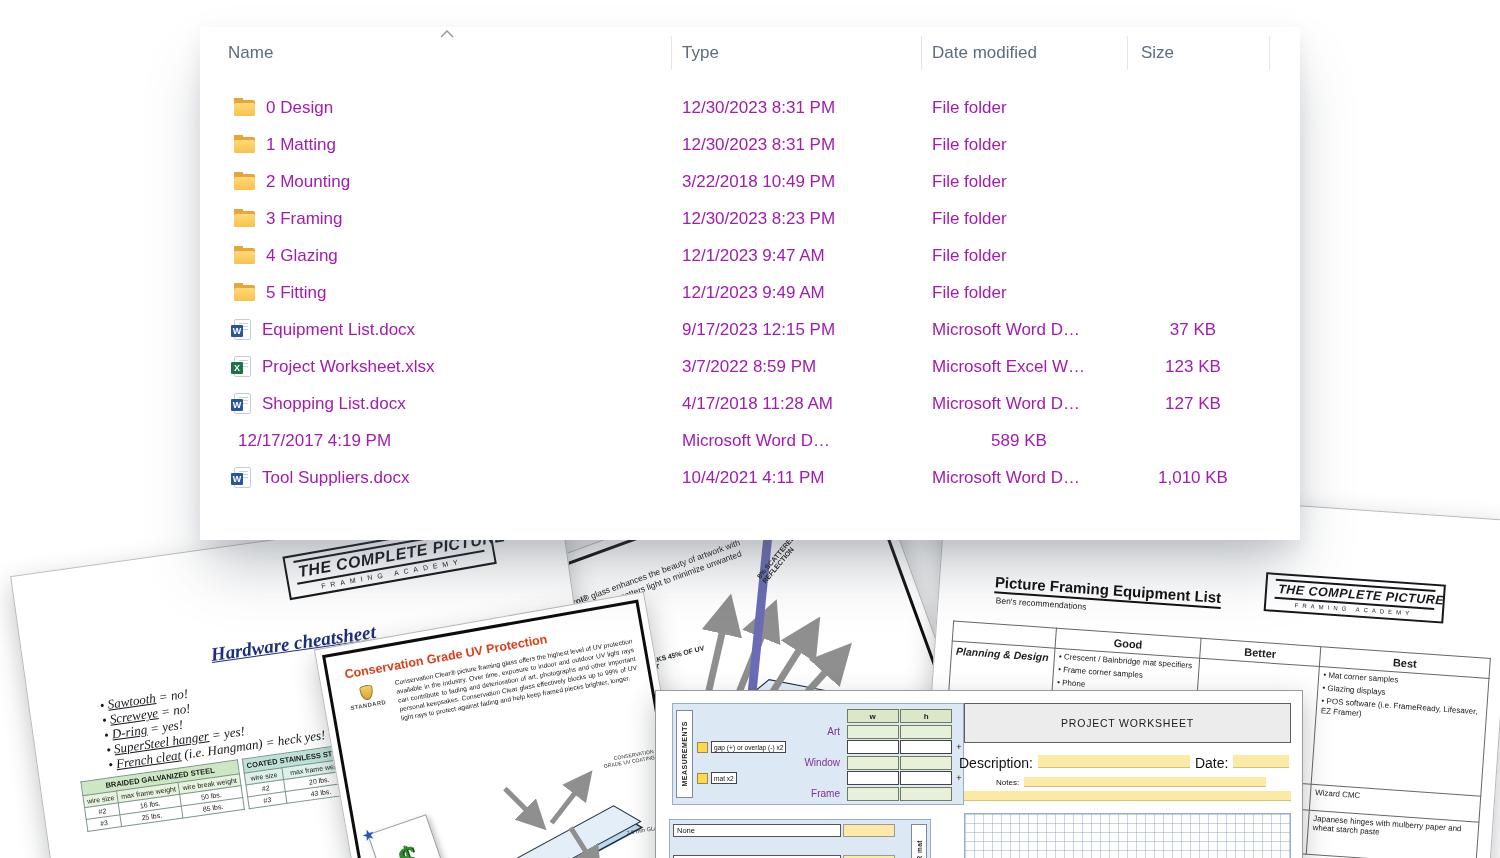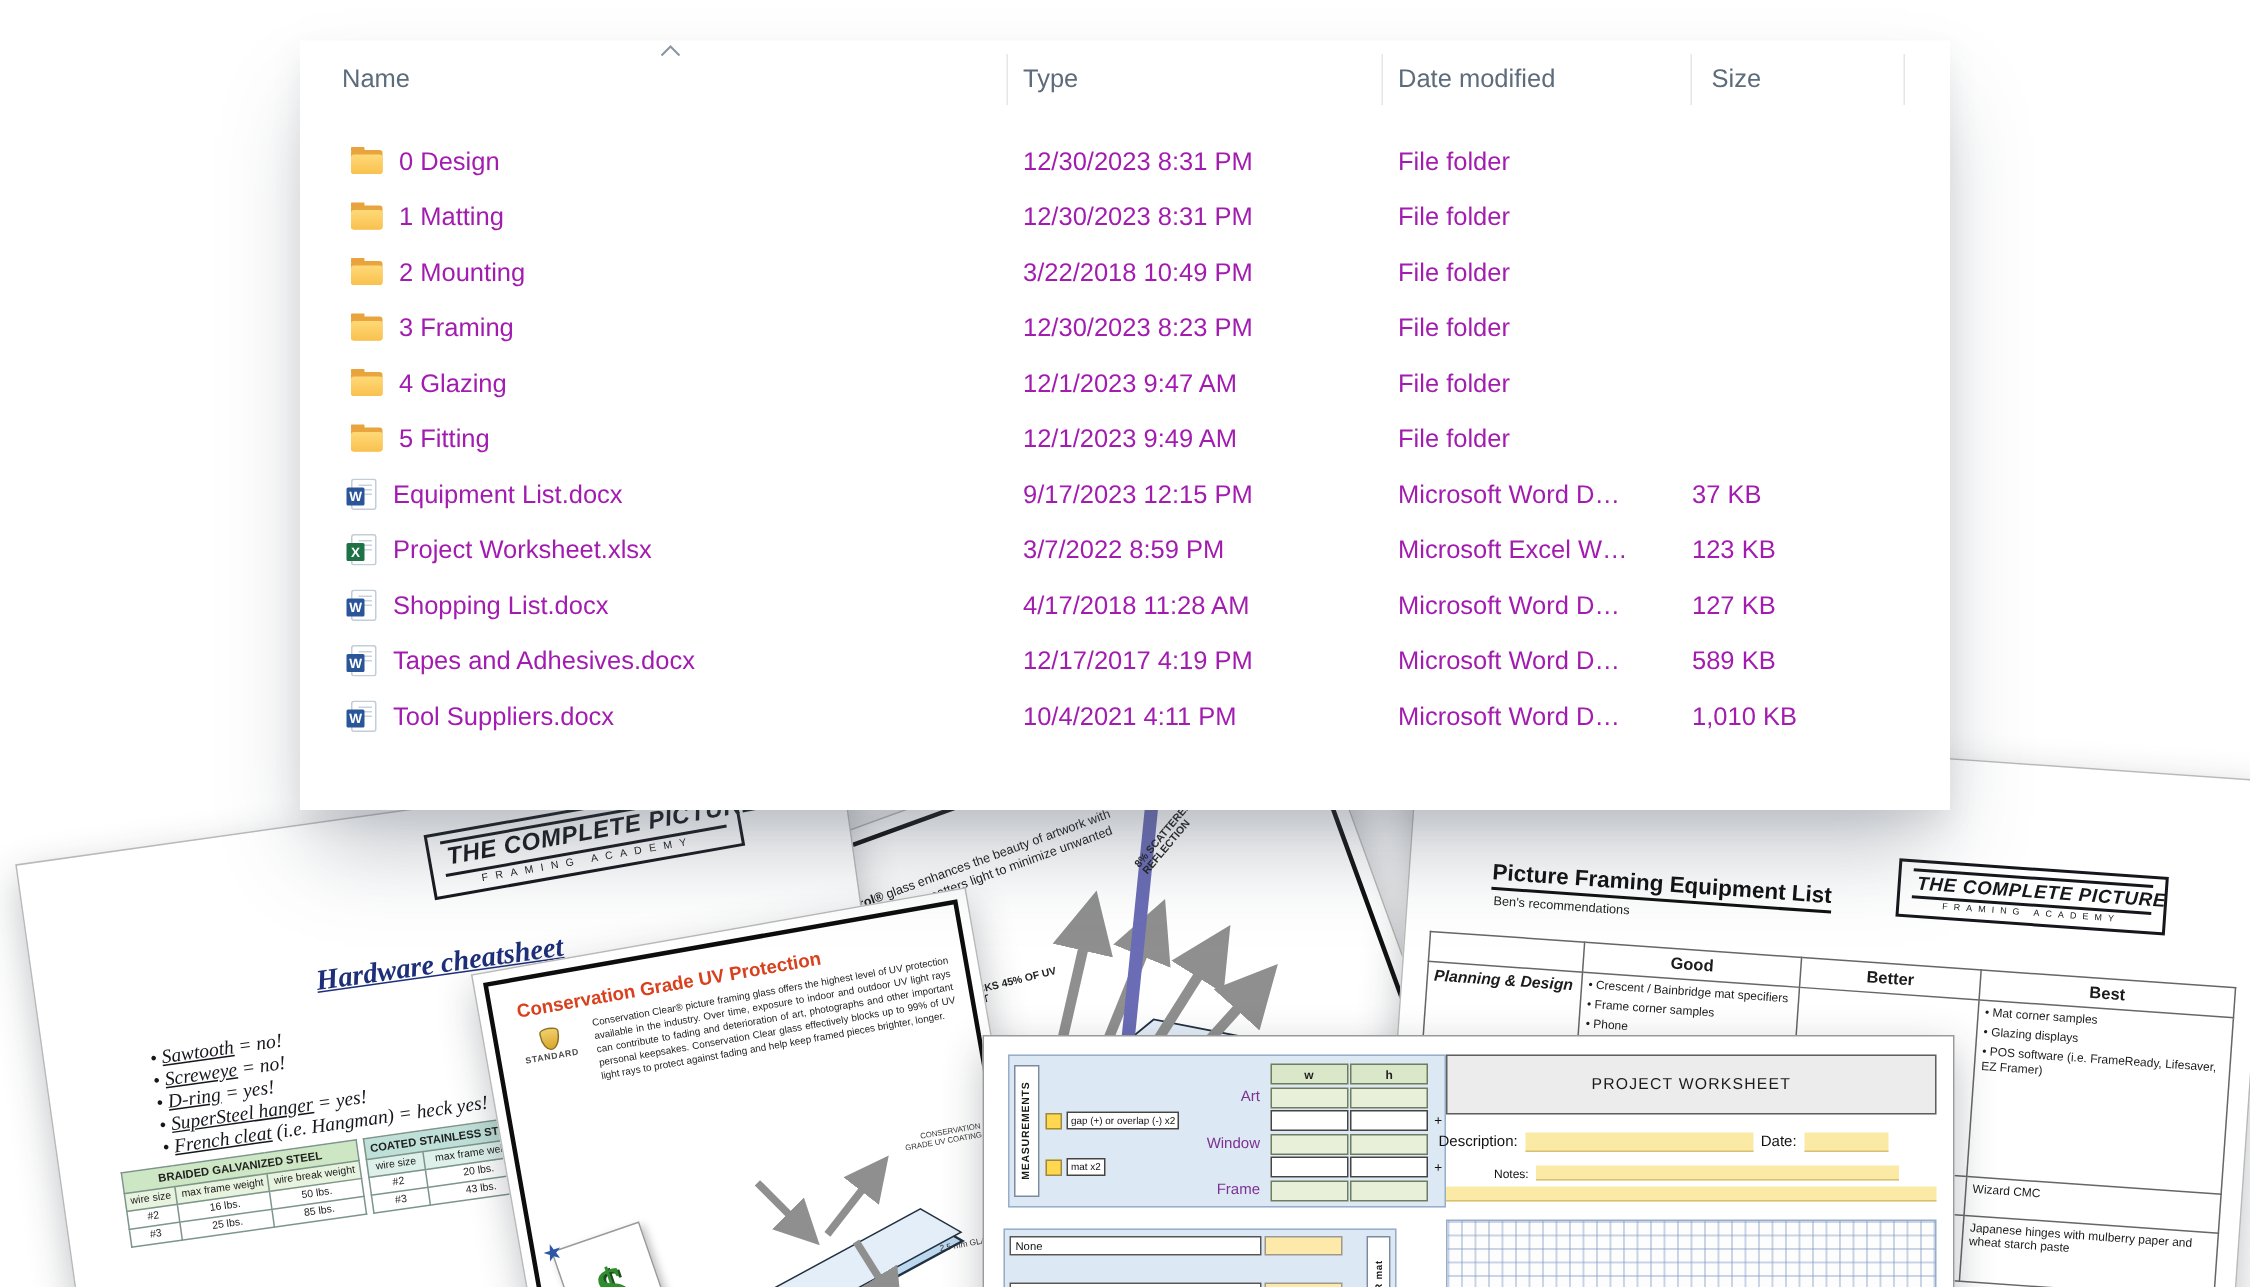--- a/index.html
+++ b/index.html
@@ -14,21 +14,21 @@
     align-items:center;margin:4px 0 0 28px;color:#5d6c7c;font-size:17px}
   .ex-h{height:34px;line-height:34px;border-right:1px solid #e4e6e8;padding-left:10px;white-space:nowrap;cursor:default}
   .ex-h.first{padding-left:0}
   .ex-h.size{padding-left:13px}
   .sort-caret{position:absolute;left:212px;top:-1px;width:14px;height:8px}
   .ex-rows{margin:14px 0 0 28px}
   .ex-row{display:grid;grid-template-columns:444px 250px 206px 142px;height:37px;align-items:center;
     color:#a21caf;font-size:17px;cursor:default}
   .cell-name{display:flex;align-items:center;gap:11px;padding-left:6px;white-space:nowrap;overflow:hidden}
   .cell-date,.cell-type{padding-left:10px;white-space:nowrap}
-  .cell-size{text-align:left;padding-right:12px;white-space:nowrap}
+  .cell-size{text-align:center;padding-right:12px;white-space:nowrap}
   .ic{flex:0 0 auto}
   .ic-folder{width:21px;height:16px;position:relative;border-radius:2px;background:linear-gradient(180deg,#e8a33d,#f0ae45)}
   .ic-folder::before{content:"";position:absolute;left:0;top:-3px;width:9px;height:4px;border-radius:2px 2px 0 0;background:#e8a33d}
   .ic-folder::after{content:"";position:absolute;left:0;right:0;top:3px;bottom:0;border-radius:2px;background:linear-gradient(180deg,#ffd978,#f9c14e)}
   .ic-file{width:17px;height:21px;background:#fff;border:1px solid #c2cdd8;border-radius:2px;position:relative}
   .ic-file::before{content:"";position:absolute;right:2px;top:3px;width:9px;height:1px;background:#c9d3dd;box-shadow:0 3px 0 #c9d3dd,0 6px 0 #c9d3dd}
   .ic-file .tag{position:absolute;left:-4px;bottom:2px;width:12px;height:12px;color:#fff;font-weight:bold;font-size:9px;
     display:flex;align-items:center;justify-content:center;border-radius:1px}
   .ic-word .tag{background:#2a5699}.ic-word .tag::before{content:"W"}
   .ic-excel .tag{background:#1f7246}.ic-excel .tag::before{content:"X"}
@@ -115,21 +115,21 @@
   .wg-label{display:flex;align-items:center;justify-content:flex-end;padding-right:5px;font-size:10px;color:#7d3190}
   .wg-label.boxed{justify-content:flex-start;padding-right:0;gap:3px;color:#111}
   .ysq{display:inline-block;width:11px;height:11px;background:#ffd850;border:1px solid #9b8a45;flex:0 0 auto}
   .wbox{display:inline-flex;align-items:center;border:1px solid #444;background:#fff;font-size:6.6px;padding:0 2px;height:12px;white-space:nowrap}
   .wg-cell{border:1px solid #6e7d62;background:#e9f0da}
   .wg-cell.head{display:flex;align-items:center;justify-content:center;font-size:8px;font-weight:bold;background:#dbe7c9;color:#222}
   .wg-cell.wht{background:#fff;border-color:#444}
   .wg-plus{display:flex;align-items:center;justify-content:center;font-size:9px;color:#111}
   .ws-titlebox{position:absolute;left:308px;top:12px;width:327px;height:40px;background:#ececec;border:1px solid #5e5e5e;
     display:flex;align-items:center;justify-content:center;font-size:10.5px;letter-spacing:.8px;color:#1b1b1b}
-  .ws-descrow{position:absolute;left:303px;top:64px;width:332px;display:flex;align-items:center;gap:5px;font-size:10px;color:#111}
+  .ws-descrow{position:absolute;left:303px;top:64px;width:332px;display:flex;gap:5px;font-size:14px;color:#111}
   .ws-field{height:13px;background:#fbe9a6;border-bottom:1px solid #d8c070}
   .f-desc{width:152px}.f-date{width:56px}
   .ws-notesrow{position:absolute;left:340px;top:86px;width:270px;display:flex;align-items:center;gap:5px;font-size:8px;color:#111}
   .f-notes{flex:1;height:10px}
   .ws-notes2{position:absolute;left:308px;top:100px;width:327px;height:10px;background:#fbe9a6;border-bottom:1px solid #d8c070}
   .ws-mat{position:absolute;left:13px;top:128px;width:262px;height:84px;background:#dce8f4;border:1px solid #97aecb;padding:4px 3px}
   .mat-row{display:flex;gap:2px;margin-bottom:18px}
   .mat-opt{width:168px;height:13px;background:#fff;border:1px solid #555;font-size:7.5px;display:flex;align-items:center;padding-left:3px;gap:3px;color:#111}
   .mat-opt .note{font-style:italic;font-size:6.3px}
   .mat-cell{width:52px;height:13px;background:#fde9a9;border:1px solid #999}
@@ -498,26 +498,20 @@
             <span class="ic ic-file ic-word">
               <span class="tag"></span>
             </span>
             <span>Shopping List.docx</span>
           </div>
         <div class="cell-date">4/17/2018 11:28 AM</div>
         <div class="cell-type">Microsoft Word D…</div>
         <div class="cell-size">127 KB</div>
       </div>
       <div class="ex-row">
-        <div class="cell-name">
-            <span class="ic ic-file ic-word">
-              <span class="tag"></span>
-            </span>
-            <span>Tapes and Adhesives.docx</span>
-          </div>
         <div class="cell-date">12/17/2017 4:19 PM</div>
         <div class="cell-type">Microsoft Word D…</div>
         <div class="cell-size">589 KB</div>
       </div>
       <div class="ex-row">
         <div class="cell-name">
             <span class="ic ic-file ic-word">
               <span class="tag"></span>
             </span>
             <span>Tool Suppliers.docx</span>

